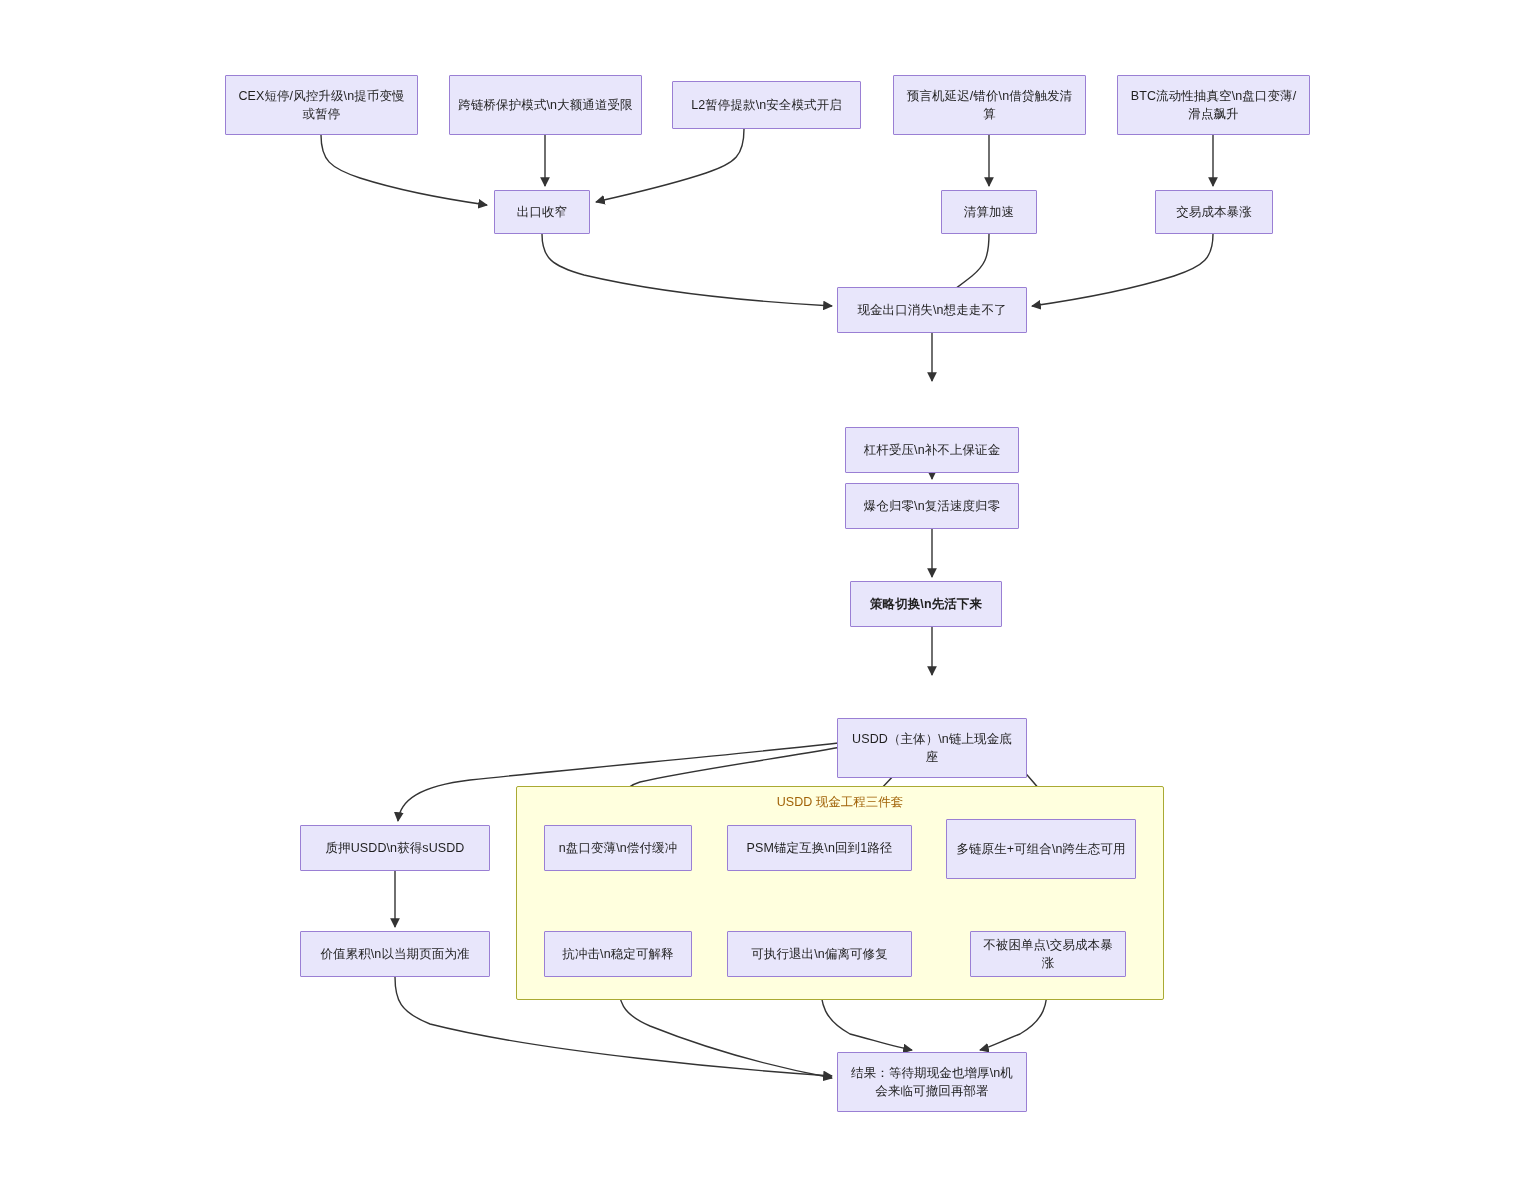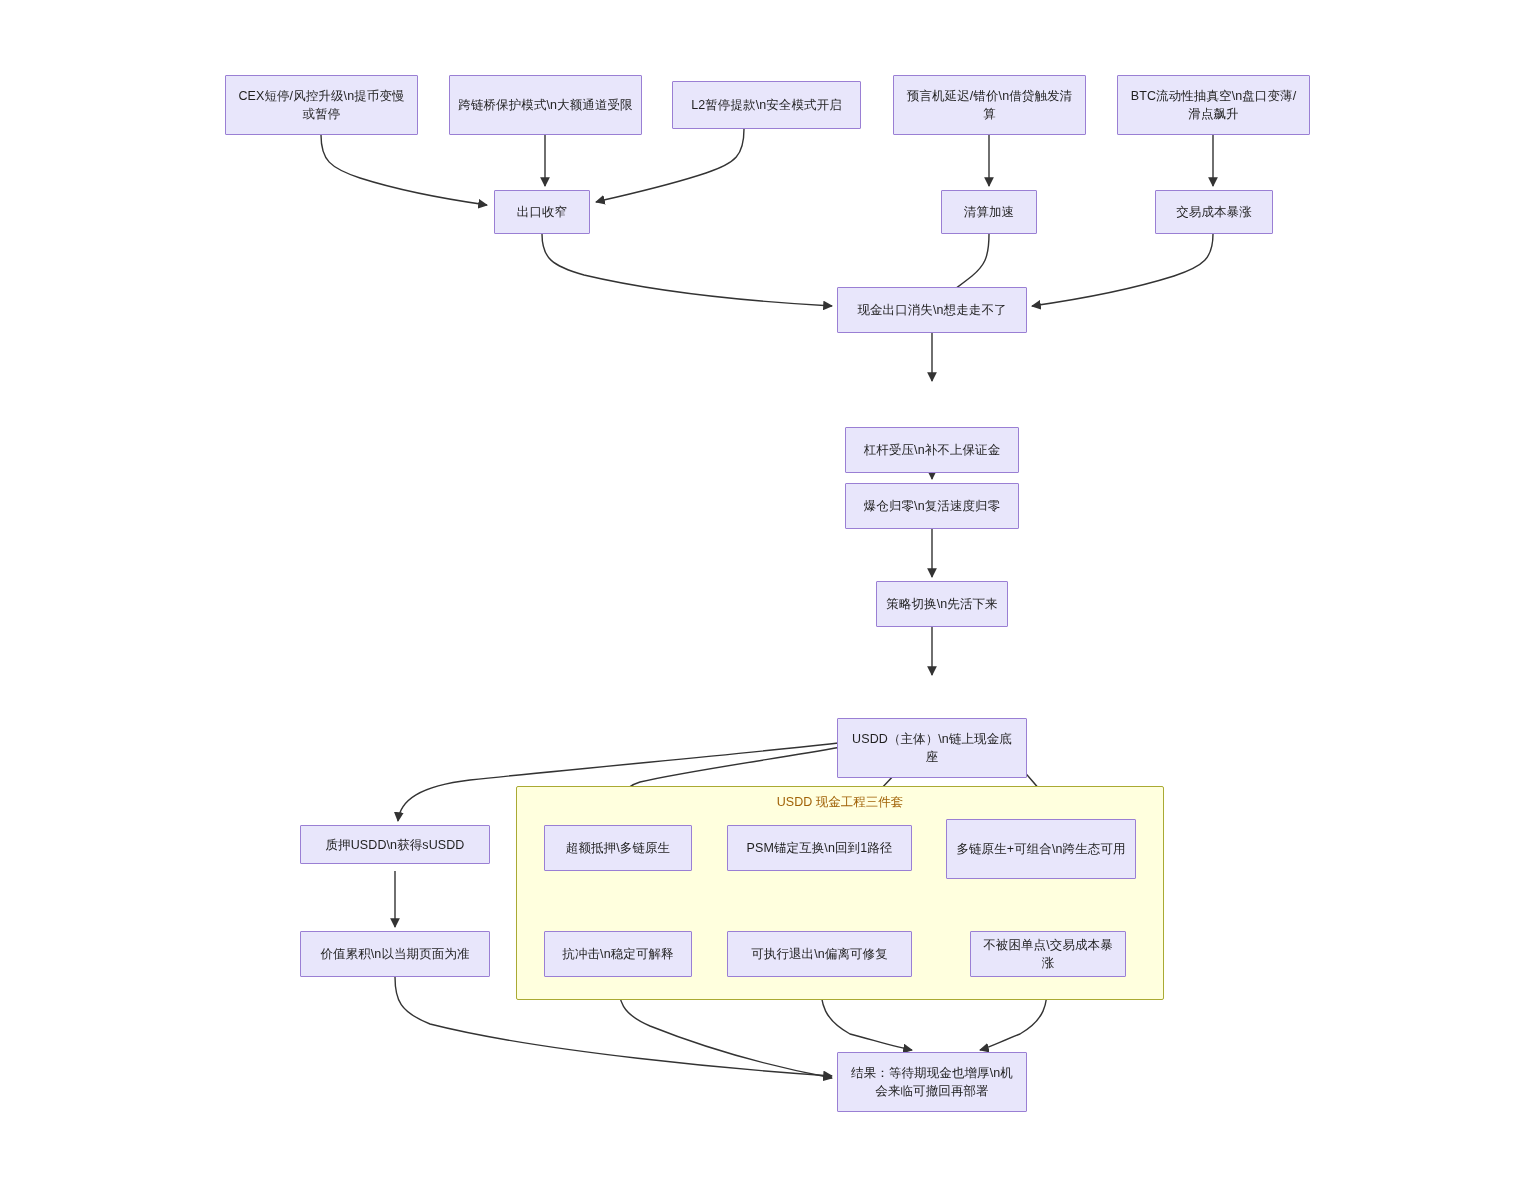--- a/index.html
+++ b/index.html
@@ -139,31 +139,31 @@
       </div>
       <div class="node" style="left: 837px; top: 287px; width: 190px; height: 46px;">
         <span class="nlabel">现金出口消失\n想走走不了</span>
       </div>
       <div class="node" style="left: 845px; top: 385px; width: 174px; height: 46px; margin-top: 42px;">
         <span class="nlabel">杠杆受压\n补不上保证金</span>
       </div>
       <div class="node" style="left: 845px; top: 483px; width: 174px; height: 46px;">
         <span class="nlabel">爆仓归零\n复活速度归零</span>
       </div>
-      <div class="node" style="left: 876px; top: 581px; width: 132px; height: 46px;">
+      <div class="node" style="left: 850px; top: 581px; width: 152px; height: 46px; font-weight: bold;">
         <span class="nlabel">策略切换\n先活下来</span>
       </div>
       <div class="node" style="left: 837px; top: 679px; width: 190px; height: 60px; margin-top: 39px;">
         <span class="nlabel">USDD（主体）\n链上现金底座</span>
       </div>
-      <div class="node" style="left: 300px; top: 825px; width: 190px; height: 39px; justify-content: center;">
+      <div class="node" style="left: 300px; top: 825px; width: 190px; height: 46px; justify-content: center;">
         <span class="nlabel">质押USDD\n获得sUSDD</span>
       </div>
       <div class="node" style="left: 544px; top: 825px; width: 148px; height: 46px;">
-        <span class="nlabel">超额抵押\多链原生</span>
+        <span class="nlabel">n盘口变薄\n偿付缓冲</span>
       </div>
       <div class="node" style="left: 727px; top: 825px; width: 185px; height: 46px;">
         <span class="nlabel">PSM锚定互换\n回到1路径</span>
       </div>
       <div class="node" style="left: 946px; top: 819px; width: 190px; height: 60px;">
         <span class="nlabel">多链原生+可组合\n跨生态可用</span>
       </div>
       <div class="node" style="left: 300px; top: 931px; width: 190px; height: 46px;">
         <span class="nlabel">价值累积\n以当期页面为准</span>
       </div>

